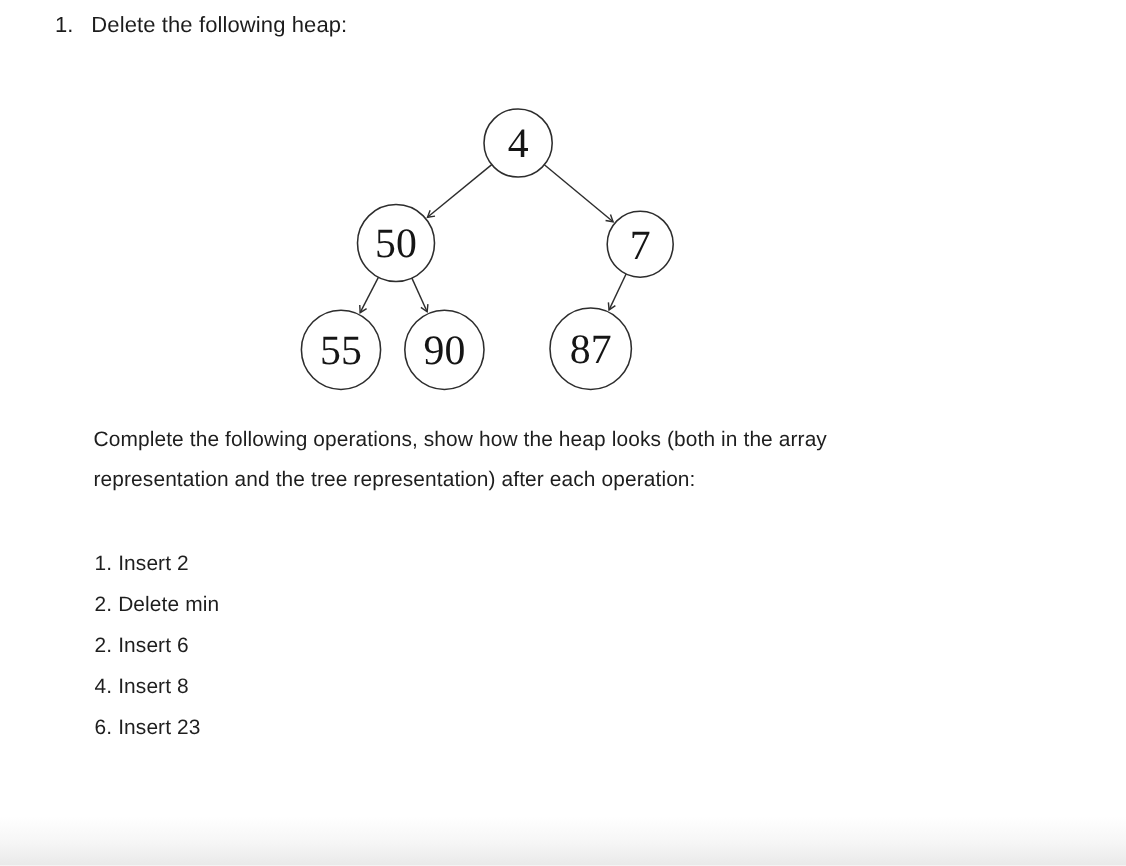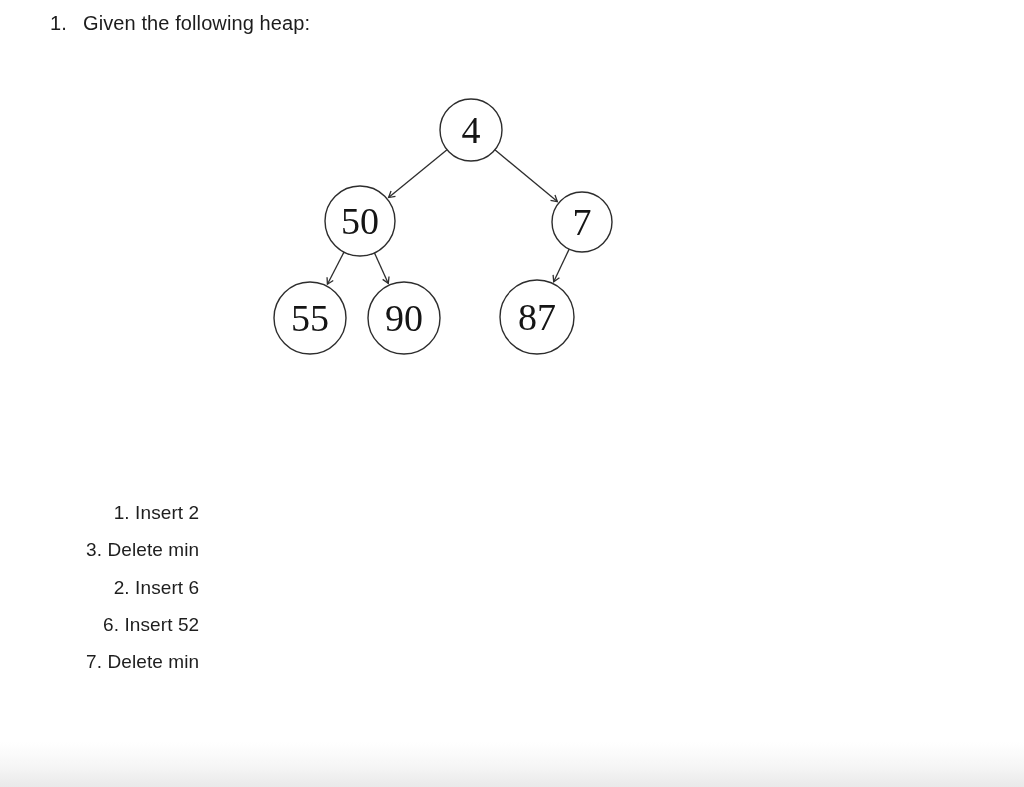--- a/index.html
+++ b/index.html
@@ -66,40 +66,39 @@
     left: 86px;
     top: 494px;
     font-size: 19px;
     color: #1e1e1e;
     letter-spacing: 0.1px;
   }
   .operations .op-item {
     line-height: 37.3px;
     height: 37.3px;
     white-space: nowrap;
-    text-align: right;
   }
   .page-bottom-shadow {
     position: absolute;
     left: 0;
     bottom: 0;
     width: 1024px;
     height: 45px;
     background: linear-gradient(180deg, rgba(235,235,235,0) 0%, rgba(234,234,234,0.45) 55%, #e9e9e9 100%);
     pointer-events: none;
   }
 </style>
 </head>
 <body>
 
 <div class="page">
 
   <div class="question-heading">
     <span class="marker">1.</span>
-    <span>Given the following heap:</span>
+    <span>Delete the following heap:</span>
   </div>
 
   <svg class="tree-svg" viewBox="0 0 360 270" xmlns="http://www.w3.org/2000/svg">
     <defs>
       <marker id="arrowhead" markerWidth="9" markerHeight="9" refX="7" refY="4.5" orient="auto" markerUnits="userSpaceOnUse">
         <path d="M1,1 L7,4.5 L1,8" fill="none" stroke-width="1.3" stroke="#2d2d2d"></path>
       </marker>
     </defs>
     <g id="tree-edges">
         <line x1="187.0265807081983" y1="59.653884284269864" x2="128.61343592892462" y2="107.54213811232307" stroke="#2d2d2d" marker-end="url(#arrowhead)"></line>
@@ -129,24 +128,25 @@
           <circle cx="144" cy="228" r="36" stroke="#2d2d2d"></circle>
           <text x="144" y="228" text-anchor="middle" dy="13">90</text>
         </g>
         <g>
           <circle cx="277" cy="227" r="37" stroke="#2d2d2d"></circle>
           <text x="277" y="227" text-anchor="middle" dy="13">87</text>
         </g>
       </g>
   </svg>
 
+  <div class="instructions">Complete the following operations, show how the heap looks (both in the array representation and the tree representation) after each operation:</div>
 
   <div class="operations" id="operations-list">
       <div class="op-item">1. Insert 2</div>
-      <div class="op-item">3. Delete min</div>
+      <div class="op-item">2. Delete min</div>
       <div class="op-item">2. Insert 6</div>
-      <div class="op-item">6. Insert 52</div>
-      <div class="op-item">7. Delete min</div>
+      <div class="op-item">4. Insert 8</div>
+      <div class="op-item">6. Insert 23</div>
     </div>
 
   <div class="page-bottom-shadow"></div>
 
 </div>
 
 </body></html>

